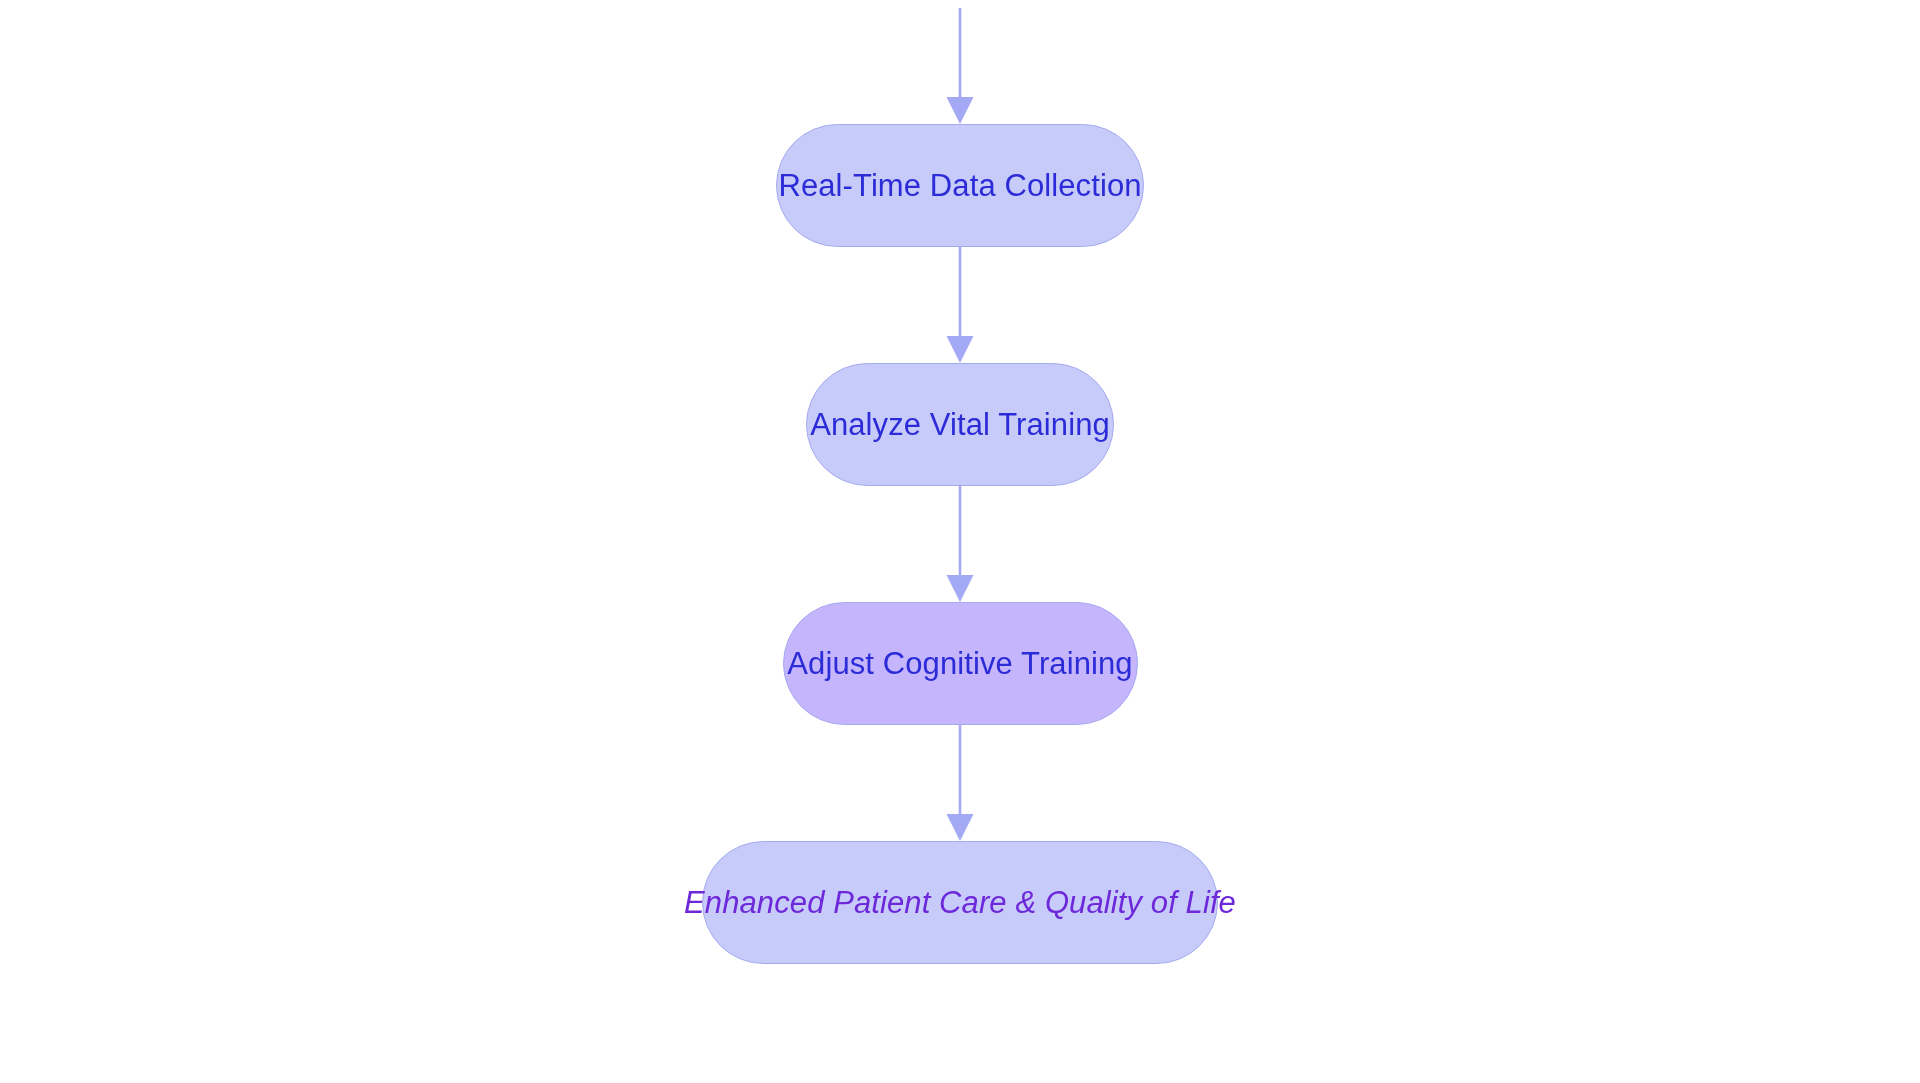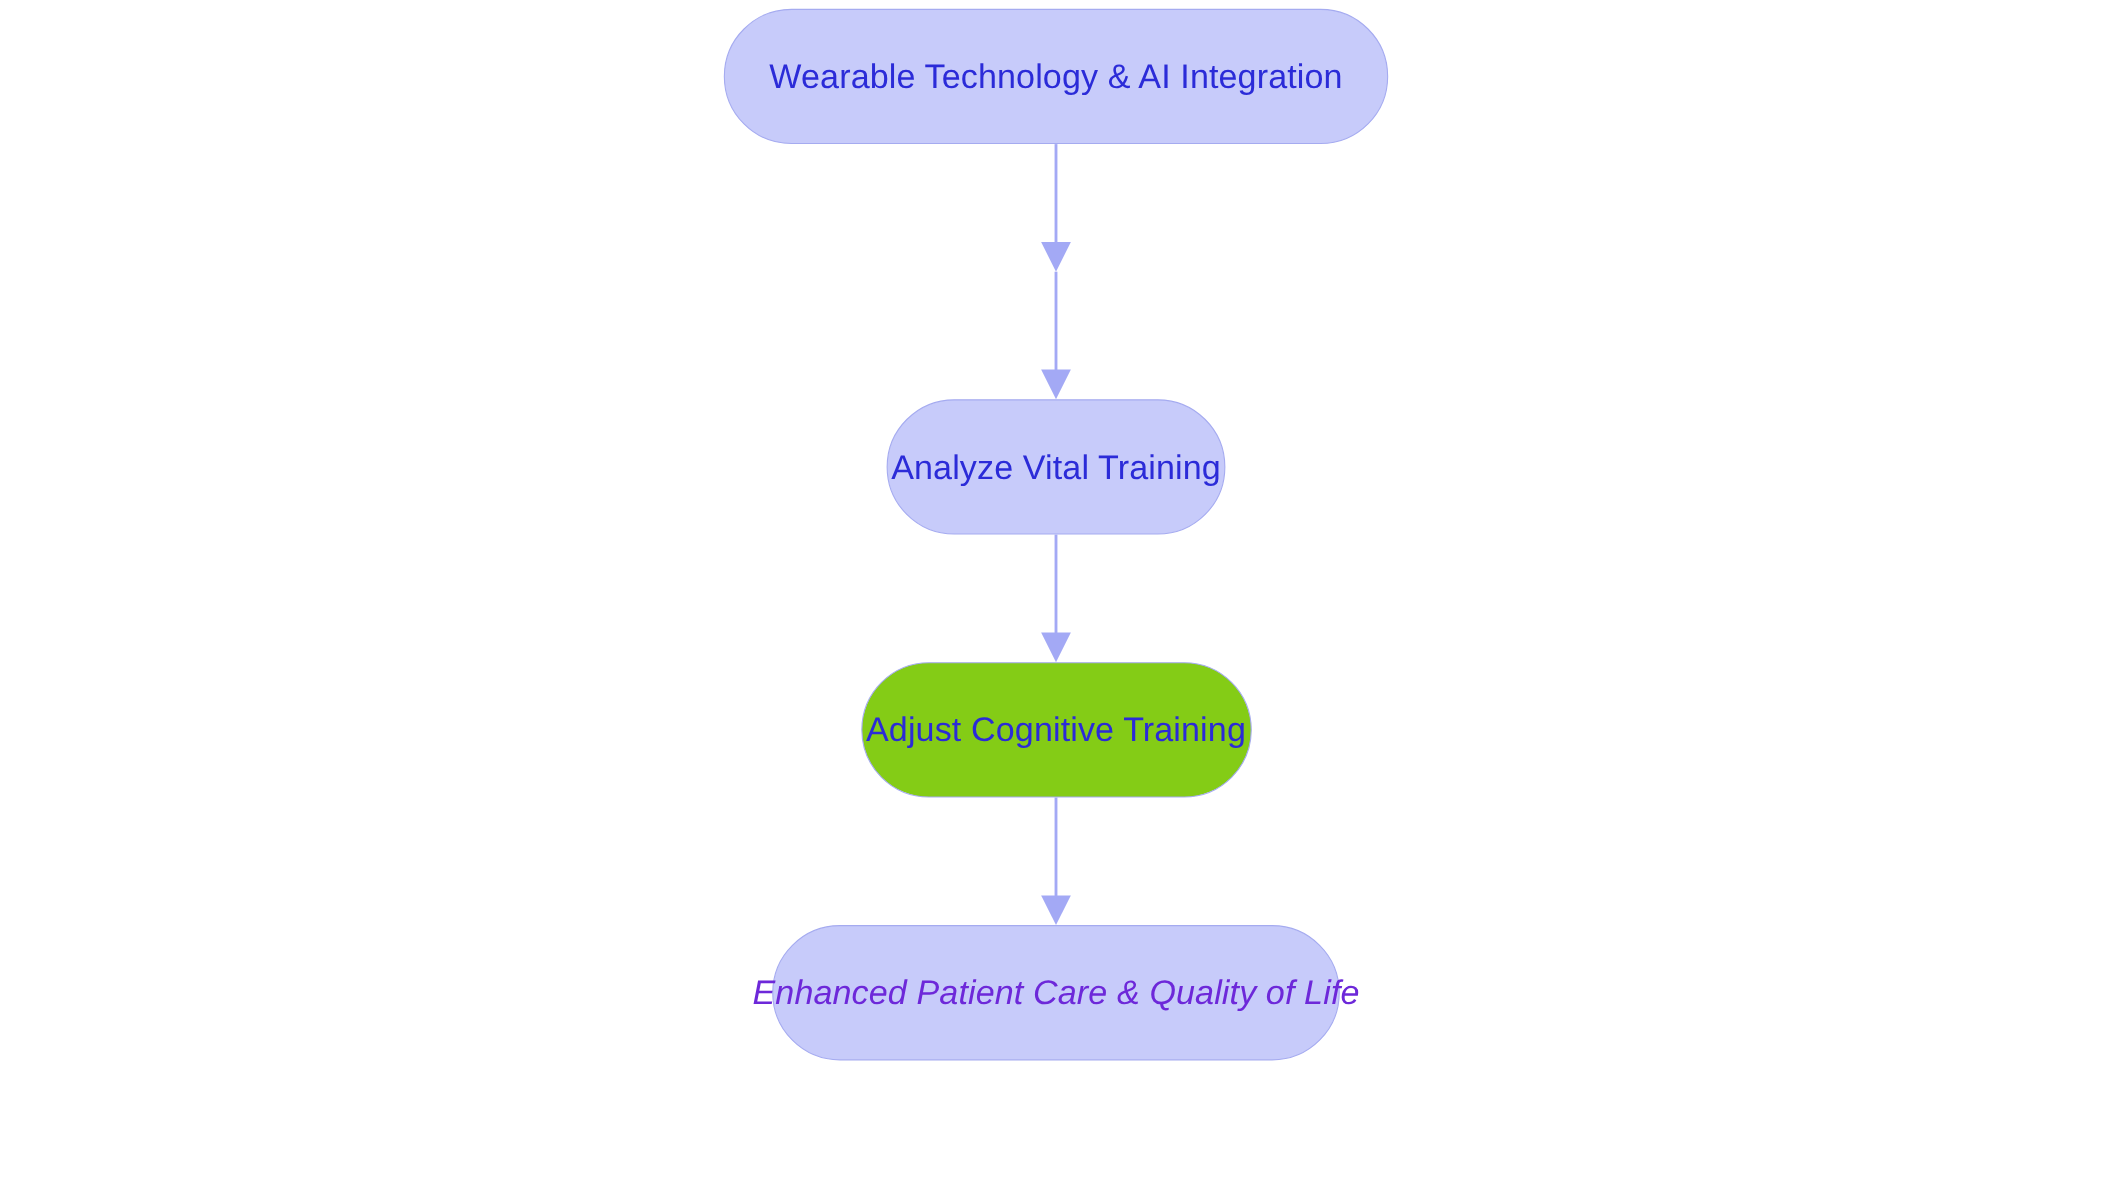--- a/index.html
+++ b/index.html
@@ -84,51 +84,51 @@
   .top-spacer { height: 8px; flex: 0 0 auto; }
 </style>
 </head>
 <body style="background: rgb(255, 255, 255);">
 
 <div id="flowchart-canvas" style="background: rgb(255, 255, 255);">
   <div class="flow-column">
 
     <div class="top-spacer"></div>
 
-    <div class="node w-1" style="background: rgb(199, 203, 250); border-color: rgb(165, 171, 240);">
-      <span class="node-label" style="color: rgb(43, 43, 216);">Wearable Technology &amp; AI Integration</span>
-    </div>
 
     <div class="connector">
       <svg viewBox="0 0 30 116" xmlns="http://www.w3.org/2000/svg" aria-hidden="true">
         <line x1="15" y1="0" x2="15" y2="92" stroke="#A3A9F5" stroke-width="2.6"></line>
         <polygon points="15,116 1.5,89 28.5,89" fill="#A3A9F5"></polygon>
       </svg>
     </div>
 
+    <div class="node w-2" style="background: rgb(199, 203, 250); border-color: rgb(165, 171, 240);">
+      <span class="node-label" style="color: rgb(43, 43, 216);">Real-Time Data Collection</span>
+    </div>
 
     <div class="connector">
       <svg viewBox="0 0 30 116" xmlns="http://www.w3.org/2000/svg" aria-hidden="true">
         <line x1="15" y1="0" x2="15" y2="92" stroke="#A3A9F5" stroke-width="2.6"></line>
         <polygon points="15,116 1.5,89 28.5,89" fill="#A3A9F5"></polygon>
       </svg>
     </div>
 
     <div class="node w-3" style="background: rgb(199, 203, 250); border-color: rgb(165, 171, 240);">
       <span class="node-label" style="color: rgb(43, 43, 216);">Analyze Vital Training</span>
     </div>
 
     <div class="connector">
       <svg viewBox="0 0 30 116" xmlns="http://www.w3.org/2000/svg" aria-hidden="true">
         <line x1="15" y1="0" x2="15" y2="92" stroke="#A3A9F5" stroke-width="2.6"></line>
         <polygon points="15,116 1.5,89 28.5,89" fill="#A3A9F5"></polygon>
       </svg>
     </div>
 
-    <div class="node w-4" style="background: #84cc16; border-color: rgb(165, 171, 240);">
+    <div class="node w-4" style="background: #c4b5fd; border-color: rgb(165, 171, 240);">
       <span class="node-label" style="color: rgb(43, 43, 216);">Adjust Cognitive Training</span>
     </div>
 
     <div class="connector">
       <svg viewBox="0 0 30 116" xmlns="http://www.w3.org/2000/svg" aria-hidden="true">
         <line x1="15" y1="0" x2="15" y2="92" stroke="#A3A9F5" stroke-width="2.6"></line>
         <polygon points="15,116 1.5,89 28.5,89" fill="#A3A9F5"></polygon>
       </svg>
     </div>
 

